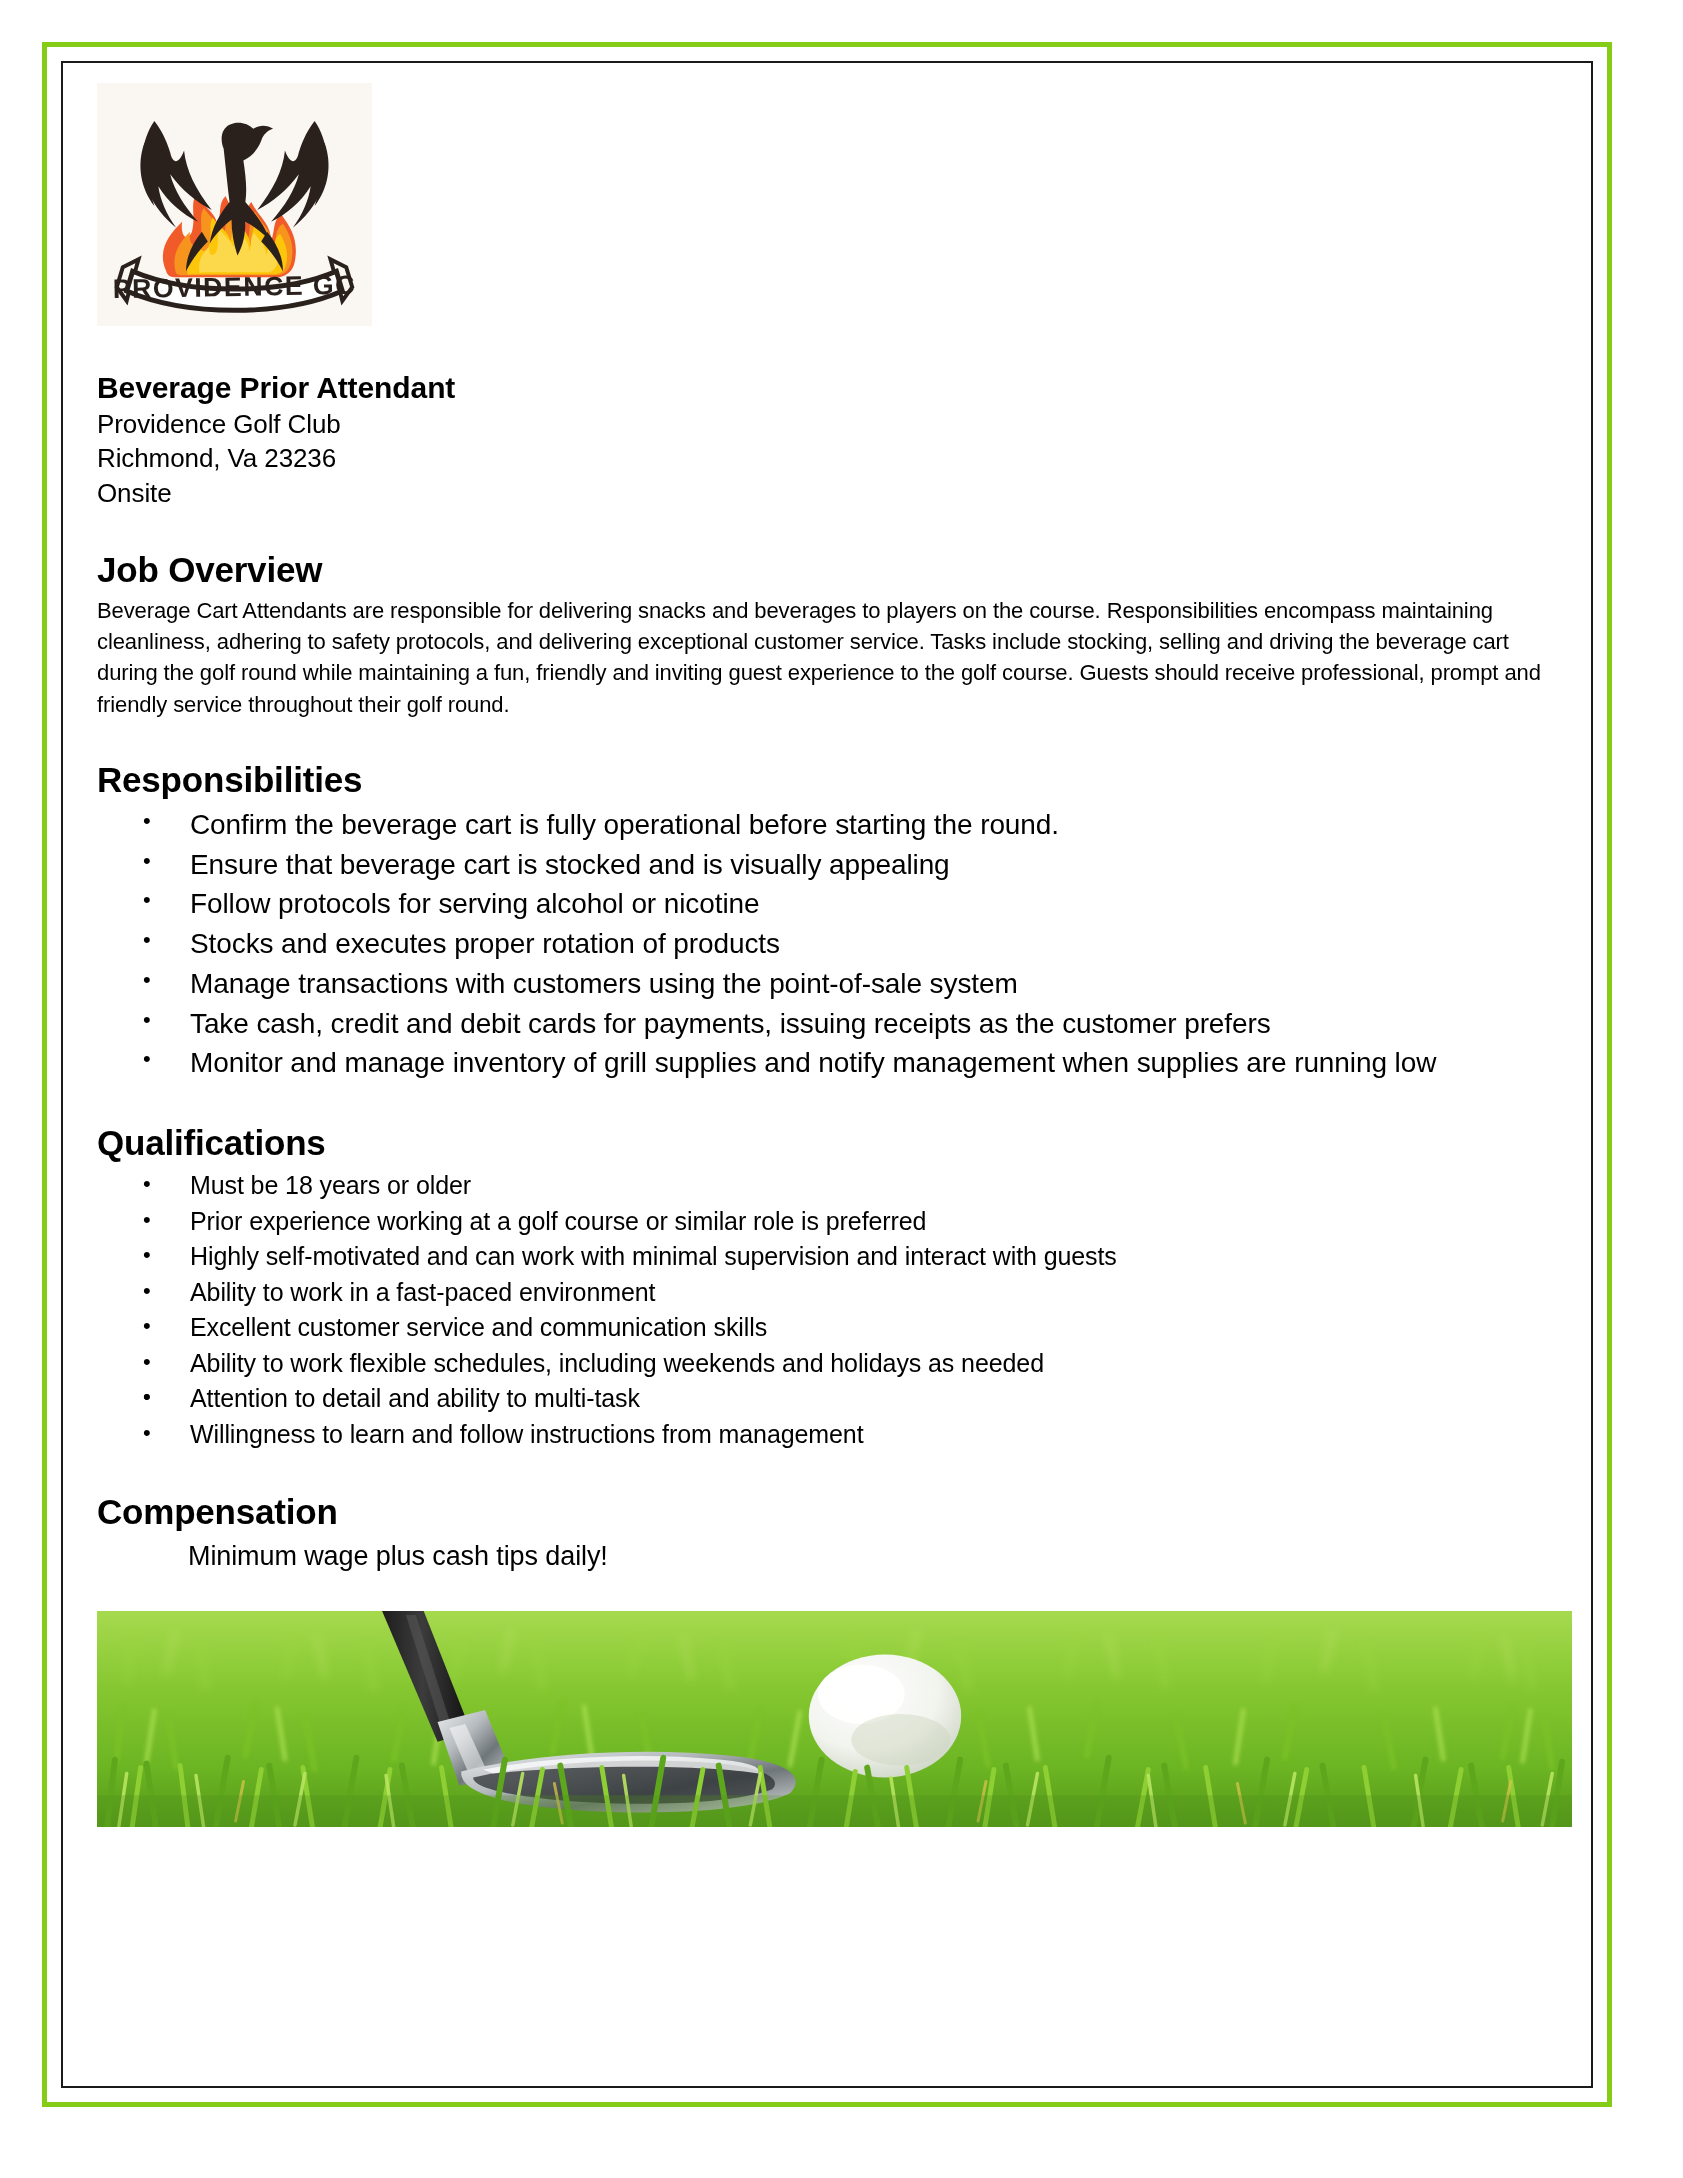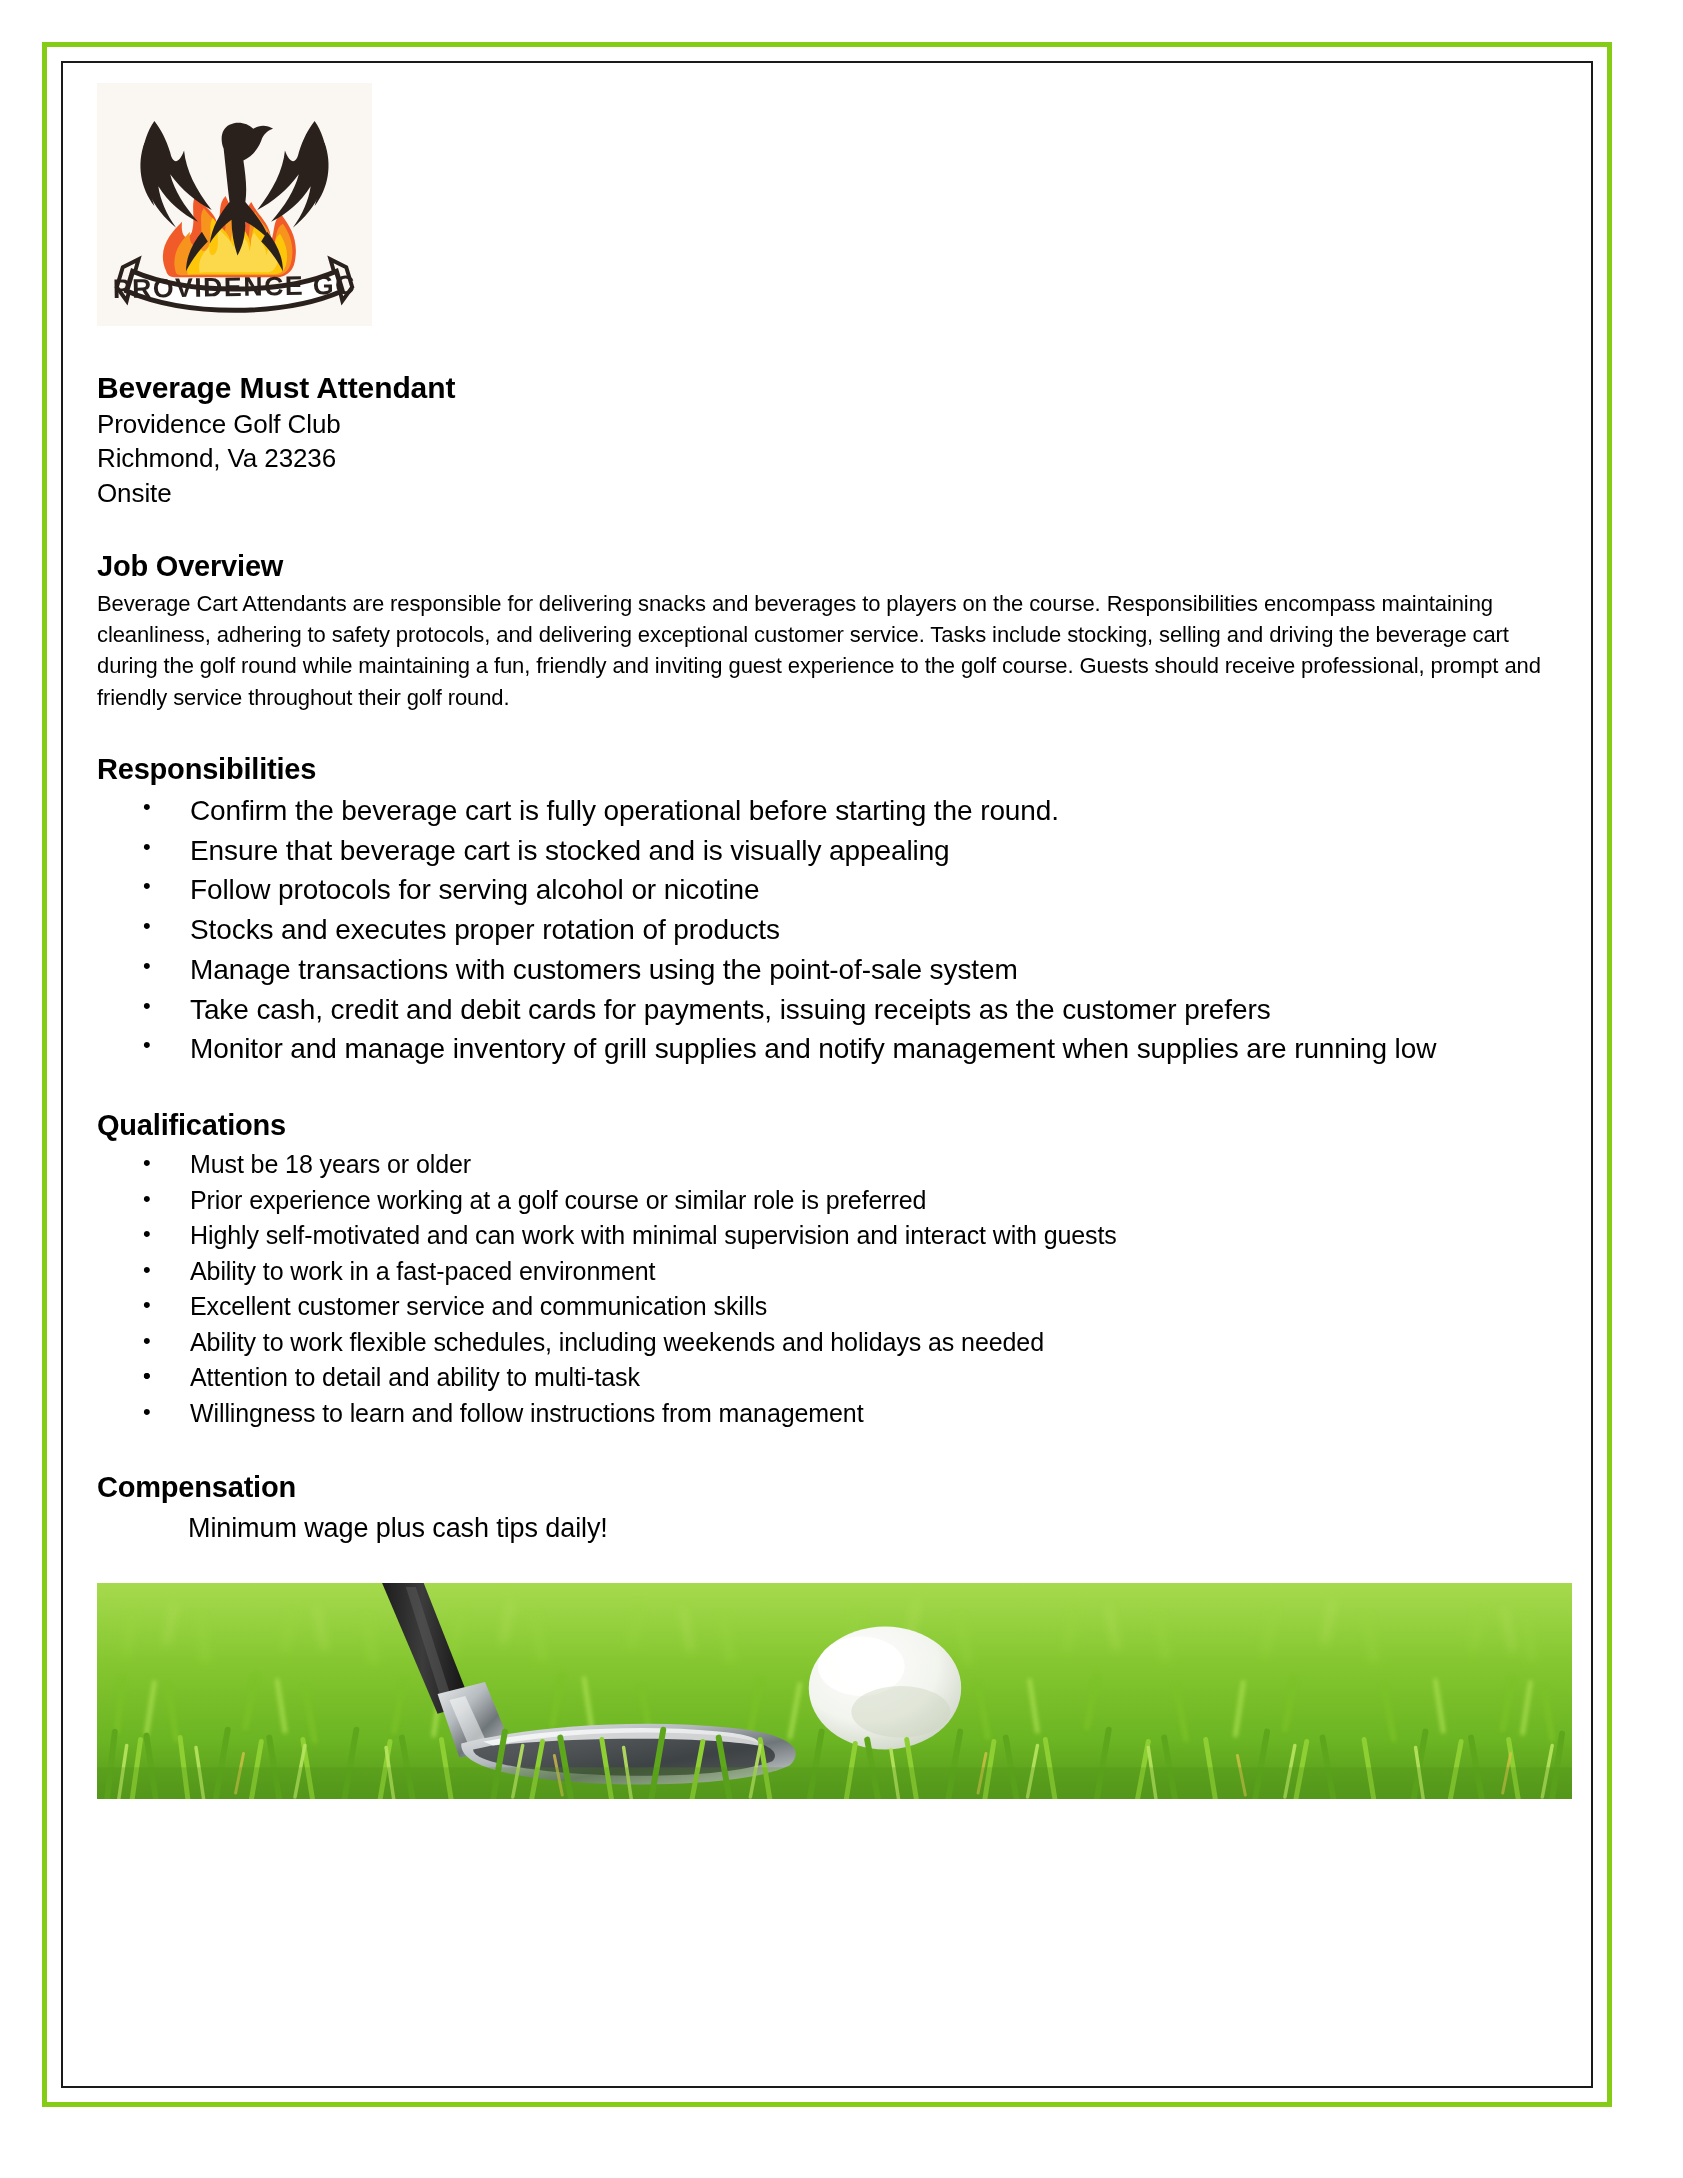--- a/index.html
+++ b/index.html
@@ -71,21 +71,21 @@
   }
   .header-line {
     font-size: 26px;
     line-height: 1.32;
     letter-spacing: -0.1px;
   }
 
   
   .section { padding-left: 2px; }
   .section-heading {
-    font-size: 29px;
+    font-size: 35px;
     font-weight: bold;
     letter-spacing: -0.2px;
     margin-top: 40px;
     margin-bottom: 5px;
   }
   .body-para {
     font-size: 22px;
     line-height: 1.42;
     letter-spacing: -0.1px;
     max-width: 1483px;
@@ -190,21 +190,21 @@
           <g>
             <path d="M26 186 L42 178 L38 192 L48 198 L34 204 L30 220 L20 206 Z" fill="none" stroke="#2b211c" stroke-width="4"></path>
             <path d="M252 186 L236 178 L240 192 L230 198 L244 204 L248 220 L258 206 Z" fill="none" stroke="#2b211c" stroke-width="4"></path>
             <path d="M36 190 C92 214 186 214 242 190 L248 210 C188 236 90 236 30 210 Z" fill="#ffffff" stroke="#2b211c" stroke-width="5"></path>
           </g>
           <text x="139" y="215" text-anchor="middle" font-family="'Liberation Sans', sans-serif" font-size="27" font-weight="bold" fill="#2b211c" letter-spacing="1.5" transform="rotate(-1 139 215)">PROVIDENCE GC</text>
         </svg>
       </div>
 
       <div class="header-block">
-        <div class="job-title">Beverage Must Attendant</div>
+        <div class="job-title">Beverage Prior Attendant</div>
         <div class="header-line">Providence Golf Club</div>
         <div class="header-line">Richmond, Va 23236</div>
         <div class="header-line">Onsite</div>
       </div>
 
       <div class="section">
         <div class="section-heading">Job Overview</div>
         <div class="body-para">Beverage Cart Attendants are responsible for delivering snacks and beverages to players on the course. Responsibilities encompass maintaining cleanliness, adhering to safety protocols, and delivering exceptional customer service.  Tasks include stocking, selling and driving the beverage cart during the golf round while maintaining a fun, friendly and inviting guest experience to the golf course. Guests should receive professional, prompt and friendly service throughout their golf round.</div>
       </div>
 

